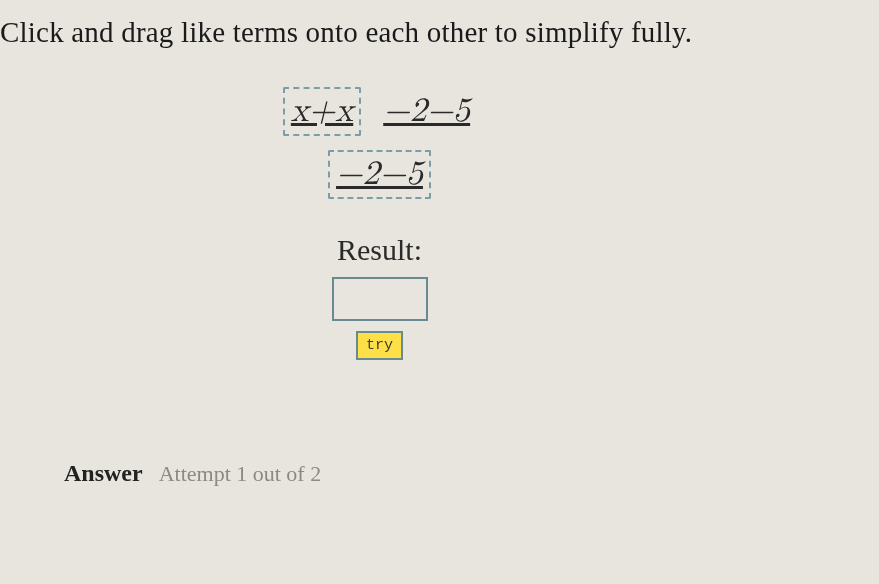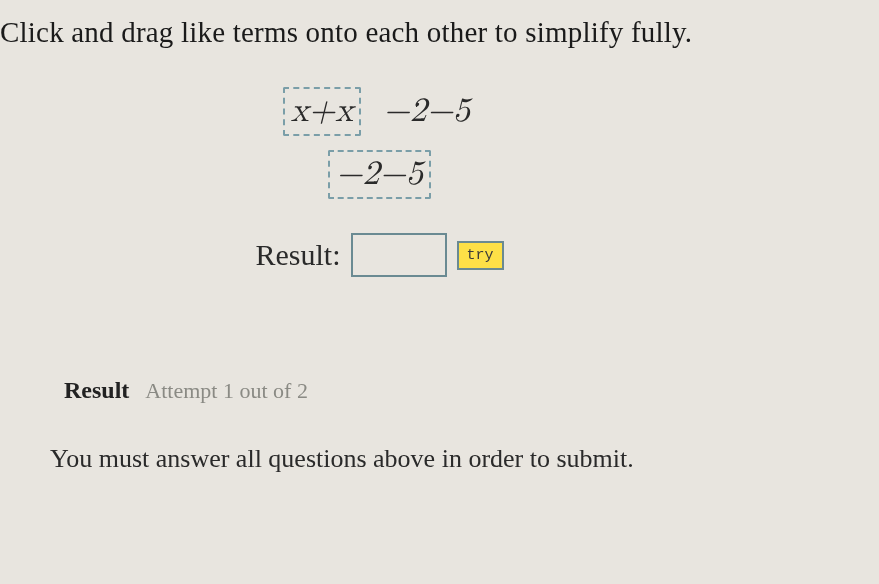--- a/index.html
+++ b/index.html
@@ -30,36 +30,38 @@
   }
   .expr-row {
     font-size: 34px;
     font-family: 'Latin Modern Math', 'STIX Two Math', Georgia, serif;
     font-style: italic;
     margin: 14px 0;
     display: flex;
     justify-content: center;
     align-items: center;
     gap: 16px;
+    text-decoration: underline;
   }
   .term {
     padding: 2px 6px;
     font-style: italic;
   }
   .dashed {
     border: 2px dashed #7a9ea8;
     border-radius: 2px;
   }
   .result-row {
     display: flex;
     justify-content: center;
     align-items: center;
     gap: 10px;
     margin-top: 34px;
     margin-bottom: 40px;
+    flex-direction: column;
   }
   .result-label {
     font-size: 30px;
     font-family: Georgia, serif;
     color: #2a2a2a;
   }
   .result-input {
     width: 96px;
     height: 44px;
     border: 2px solid #6a8a92;
@@ -115,19 +117,18 @@
     </div>
 
     <div class="result-row">
       <span class="result-label">Result:</span>
       <input class="result-input" type="text" value="" style="">
       <button class="try-btn">try</button>
     </div>
   </div>
 
   <div class="answer-row">
-    <span class="answer-label">Result</span>
+    <span class="answer-label">Answer</span>
     <span class="attempt">Attempt 1 out of 2</span>
   </div>
 
-  <div class="footer-msg">You must answer all questions above in order to submit.</div>
 
 </div>
 
 </body></html>

